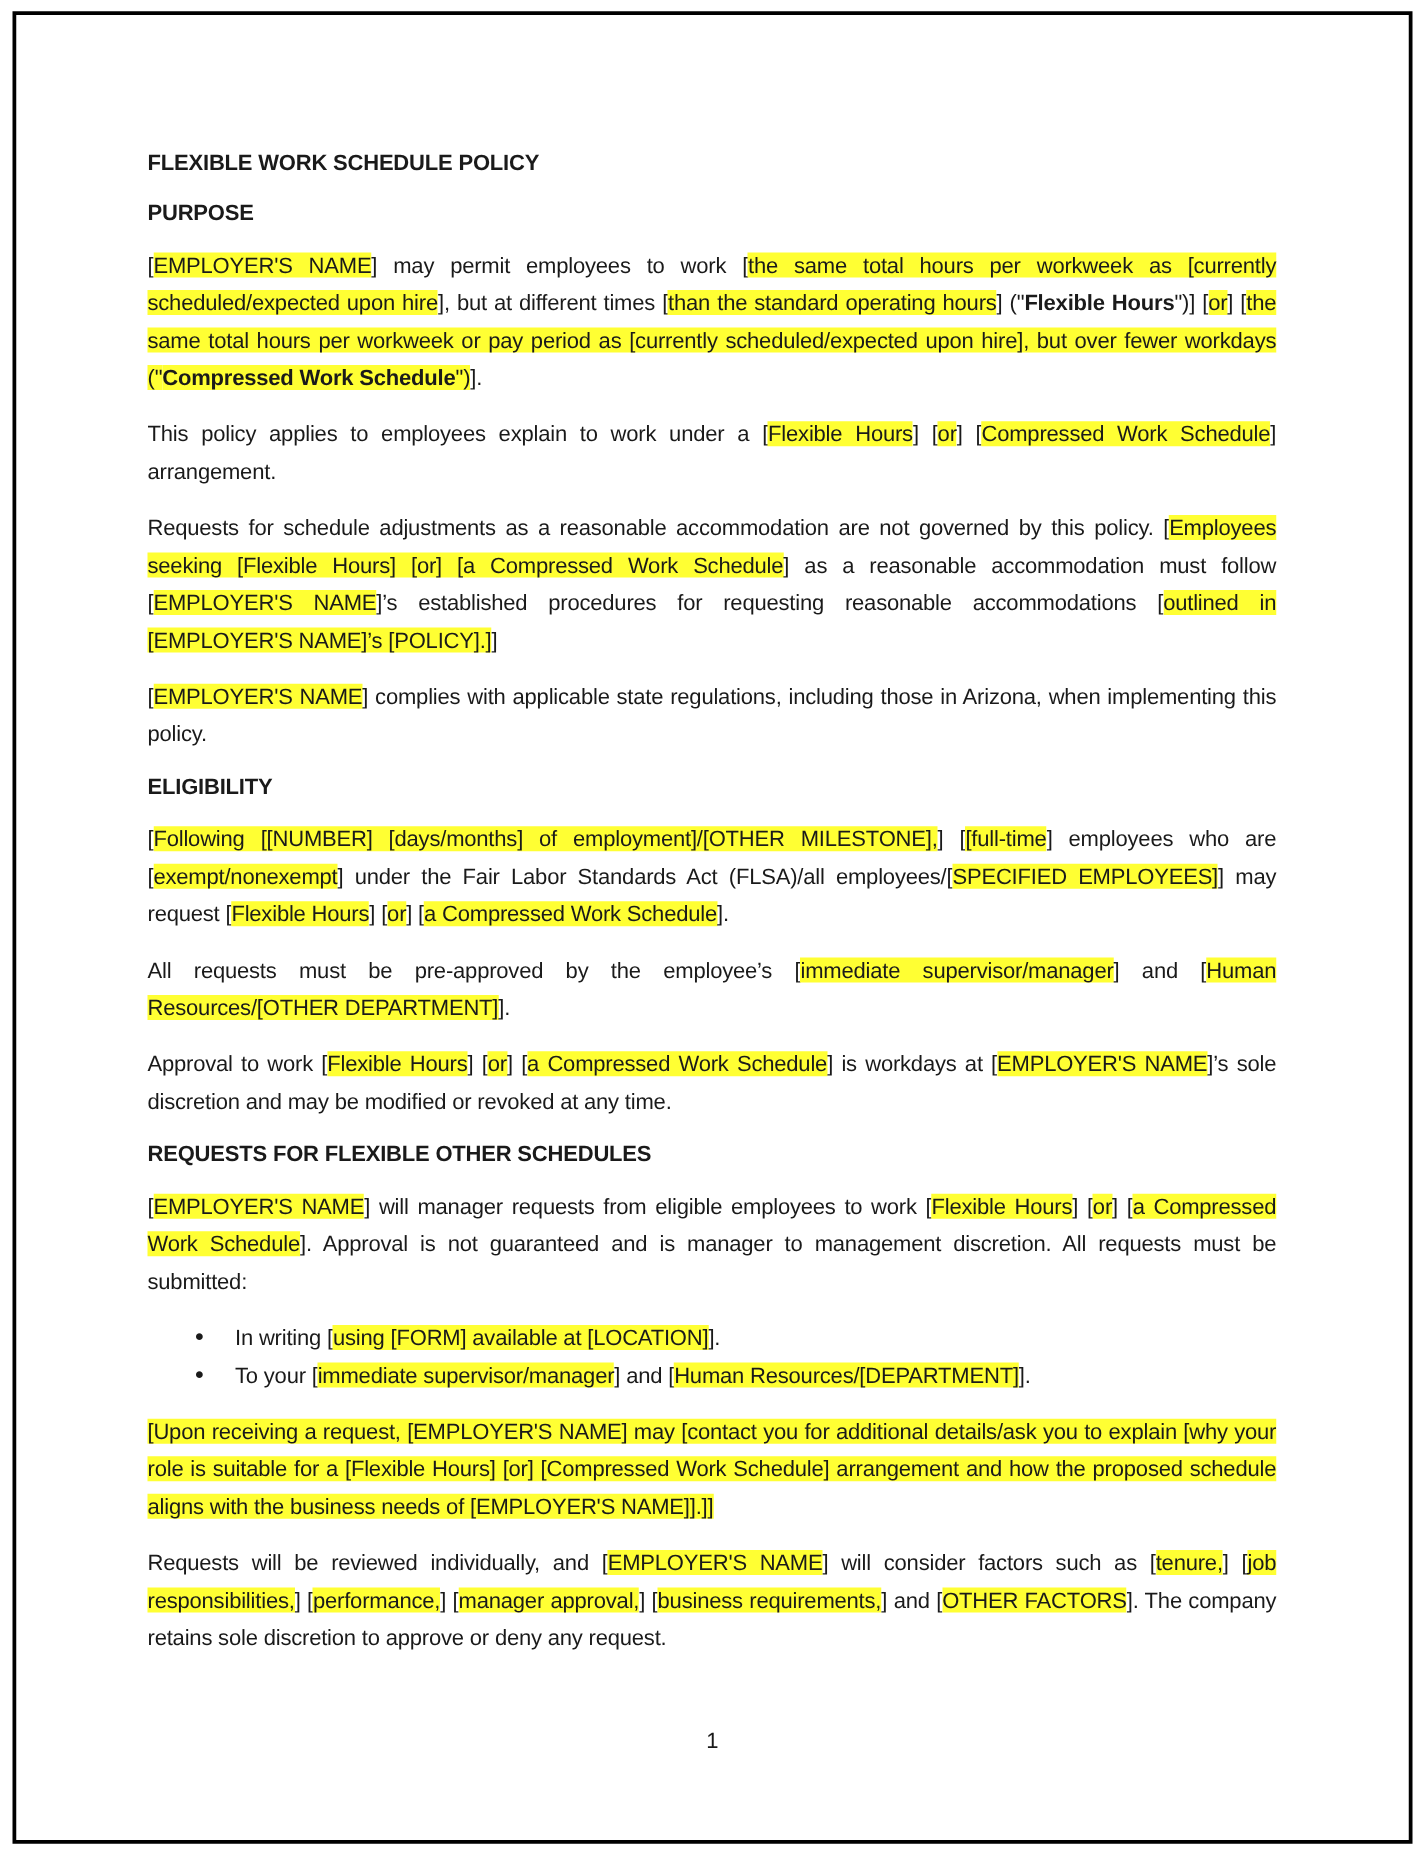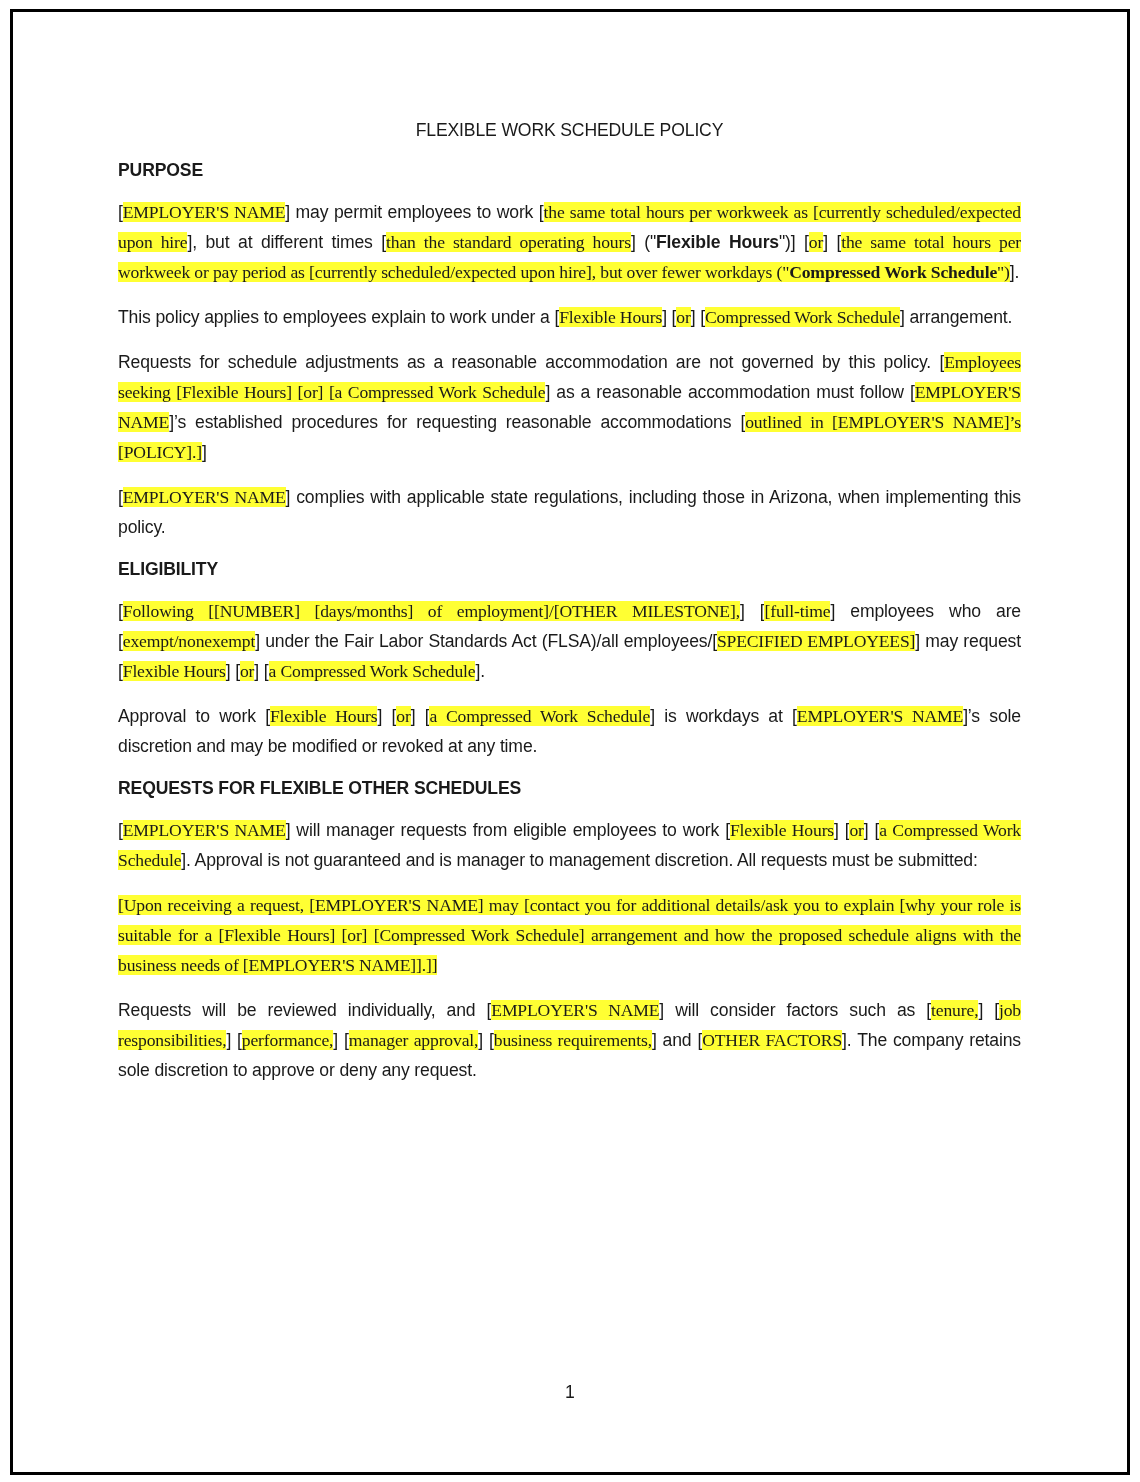--- a/index.html
+++ b/index.html
@@ -6,24 +6,24 @@
   body { width: 1140px; height: 1482px; position: relative; overflow: hidden; }
   .frame {
     position: absolute; left: 10px; top: 9px; width: 1114px; height: 1460px;
     border: 3px solid #000; box-sizing: content-box; background: #fff;
   }
   .page {
     position: absolute; left: 118px; top: 118px; width: 903px;
     font-family: "Liberation Sans", sans-serif; font-size: 17.6px; color: #1a1a1a;
     line-height: 30px; letter-spacing: -0.15px;
   }
-  .title { text-align: center; font-weight: normal; margin: 0 0 16px 0; line-height: 24px; }
+  .title { font-weight: bold; margin: 0 0 16px 0; line-height: 24px; }
   .heading { font-weight: bold; margin: 0 0 15px 0; line-height: 24px; }
   p { margin: 0 0 15px 0; text-align: justify; }
-  .hl { background: #ffff33; font-family: Liberation Serif, serif; }
+  .hl { background: #ffff33; }
   b { font-weight: bold; }
   ul { margin: 0 0 15px 0; padding: 0 0 0 70px; list-style: none; }
   ul li { position: relative; line-height: 30px; }
   ul li::before { content: "\2022"; position: absolute; left: -32px; font-size: 20px; }
   .pagenum { position: absolute; left: 0; top: 1382px; width: 1140px; text-align: center;
     font-family: "Liberation Sans", sans-serif; font-size: 17.6px; color: #1a1a1a; }
 </style>
 </head>
 <body>
 
@@ -33,21 +33,26 @@
   <div class="title">FLEXIBLE WORK SCHEDULE POLICY</div>
 
   <div class="heading">PURPOSE</div>
   <p><span>[</span><span class="hl">EMPLOYER'S NAME</span><span>] may permit employees to work [</span><span class="hl">the same total hours per workweek as [currently scheduled/expected upon hire</span><span>], but at different times [</span><span class="hl">than the standard operating hours</span><span>] ("</span><b><span>Flexible Hours</span></b><span>")] [</span><span class="hl">or</span><span>] [</span><span class="hl">the same total hours per workweek or pay period as [currently scheduled/expected upon hire], but over fewer workdays ("</span><b><span class="hl">Compressed Work Schedule</span></b><span class="hl">")</span><span>].</span></p>
   <p><span>This policy applies to employees explain to work under a [</span><span class="hl">Flexible Hours</span><span>] [</span><span class="hl">or</span><span>] [</span><span class="hl">Compressed Work Schedule</span><span>] arrangement.</span></p>
   <p><span>Requests for schedule adjustments as a reasonable accommodation are not governed by this policy. [</span><span class="hl">Employees seeking [Flexible Hours] [or] [a Compressed Work Schedule</span><span>] as a reasonable accommodation must follow [</span><span class="hl">EMPLOYER'S NAME</span><span>]’s established procedures for requesting reasonable accommodations [</span><span class="hl">outlined in [EMPLOYER'S NAME]’s [POLICY].]</span><span>]</span></p>
   <p><span>[</span><span class="hl">EMPLOYER'S NAME</span><span>] complies with applicable state regulations, including those in Arizona, when implementing this policy.</span></p>
 
   <div class="heading">ELIGIBILITY</div>
   <p><span>[</span><span class="hl">Following [[NUMBER] [days/months] of employment]/[OTHER MILESTONE],</span><span>] [</span><span class="hl">[full-time</span><span>] employees who are [</span><span class="hl">exempt/nonexempt</span><span>] under the Fair Labor Standards Act (FLSA)/all employees/[</span><span class="hl">SPECIFIED EMPLOYEES]</span><span>] may request [</span><span class="hl">Flexible Hours</span><span>] [</span><span class="hl">or</span><span>] [</span><span class="hl">a Compressed Work Schedule</span><span>].</span></p>
+  <p><span>All requests must be pre-approved by the employee’s [</span><span class="hl">immediate supervisor/manager</span><span>] and [</span><span class="hl">Human Resources/[OTHER DEPARTMENT]</span><span>].</span></p>
   <p><span>Approval to work [</span><span class="hl">Flexible Hours</span><span>] [</span><span class="hl">or</span><span>] [</span><span class="hl">a Compressed Work Schedule</span><span>] is workdays at [</span><span class="hl">EMPLOYER'S NAME</span><span>]’s sole discretion and may be modified or revoked at any time.</span></p>
 
   <div class="heading">REQUESTS FOR FLEXIBLE OTHER SCHEDULES</div>
   <p><span>[</span><span class="hl">EMPLOYER'S NAME</span><span>] will manager requests from eligible employees to work [</span><span class="hl">Flexible Hours</span><span>] [</span><span class="hl">or</span><span>] [</span><span class="hl">a Compressed Work Schedule</span><span>]. Approval is not guaranteed and is manager to management discretion. All requests must be submitted:</span></p>
+  <ul>
+    <li><span>In writing [</span><span class="hl">using [FORM] available at [LOCATION]</span><span>].</span></li>
+    <li><span>To your [</span><span class="hl">immediate supervisor/manager</span><span>] and [</span><span class="hl">Human Resources/[DEPARTMENT]</span><span>].</span></li>
+  </ul>
   <p><span class="hl">[Upon receiving a request, [EMPLOYER'S NAME] may [contact you for additional details/ask you to explain [why your role is suitable for a [Flexible Hours] [or] [Compressed Work Schedule] arrangement and how the proposed schedule aligns with the business needs of [EMPLOYER'S NAME]].]]</span></p>
   <p><span>Requests will be reviewed individually, and [</span><span class="hl">EMPLOYER'S NAME</span><span>] will consider factors such as [</span><span class="hl">tenure,</span><span>] [</span><span class="hl">job responsibilities,</span><span>] [</span><span class="hl">performance,</span><span>] [</span><span class="hl">manager approval,</span><span>] [</span><span class="hl">business requirements,</span><span>] and [</span><span class="hl">OTHER FACTORS</span><span>]. The company retains sole discretion to approve or deny any request.</span></p>
 </div>
 
 <div class="pagenum">1</div>
 
 </body></html>

